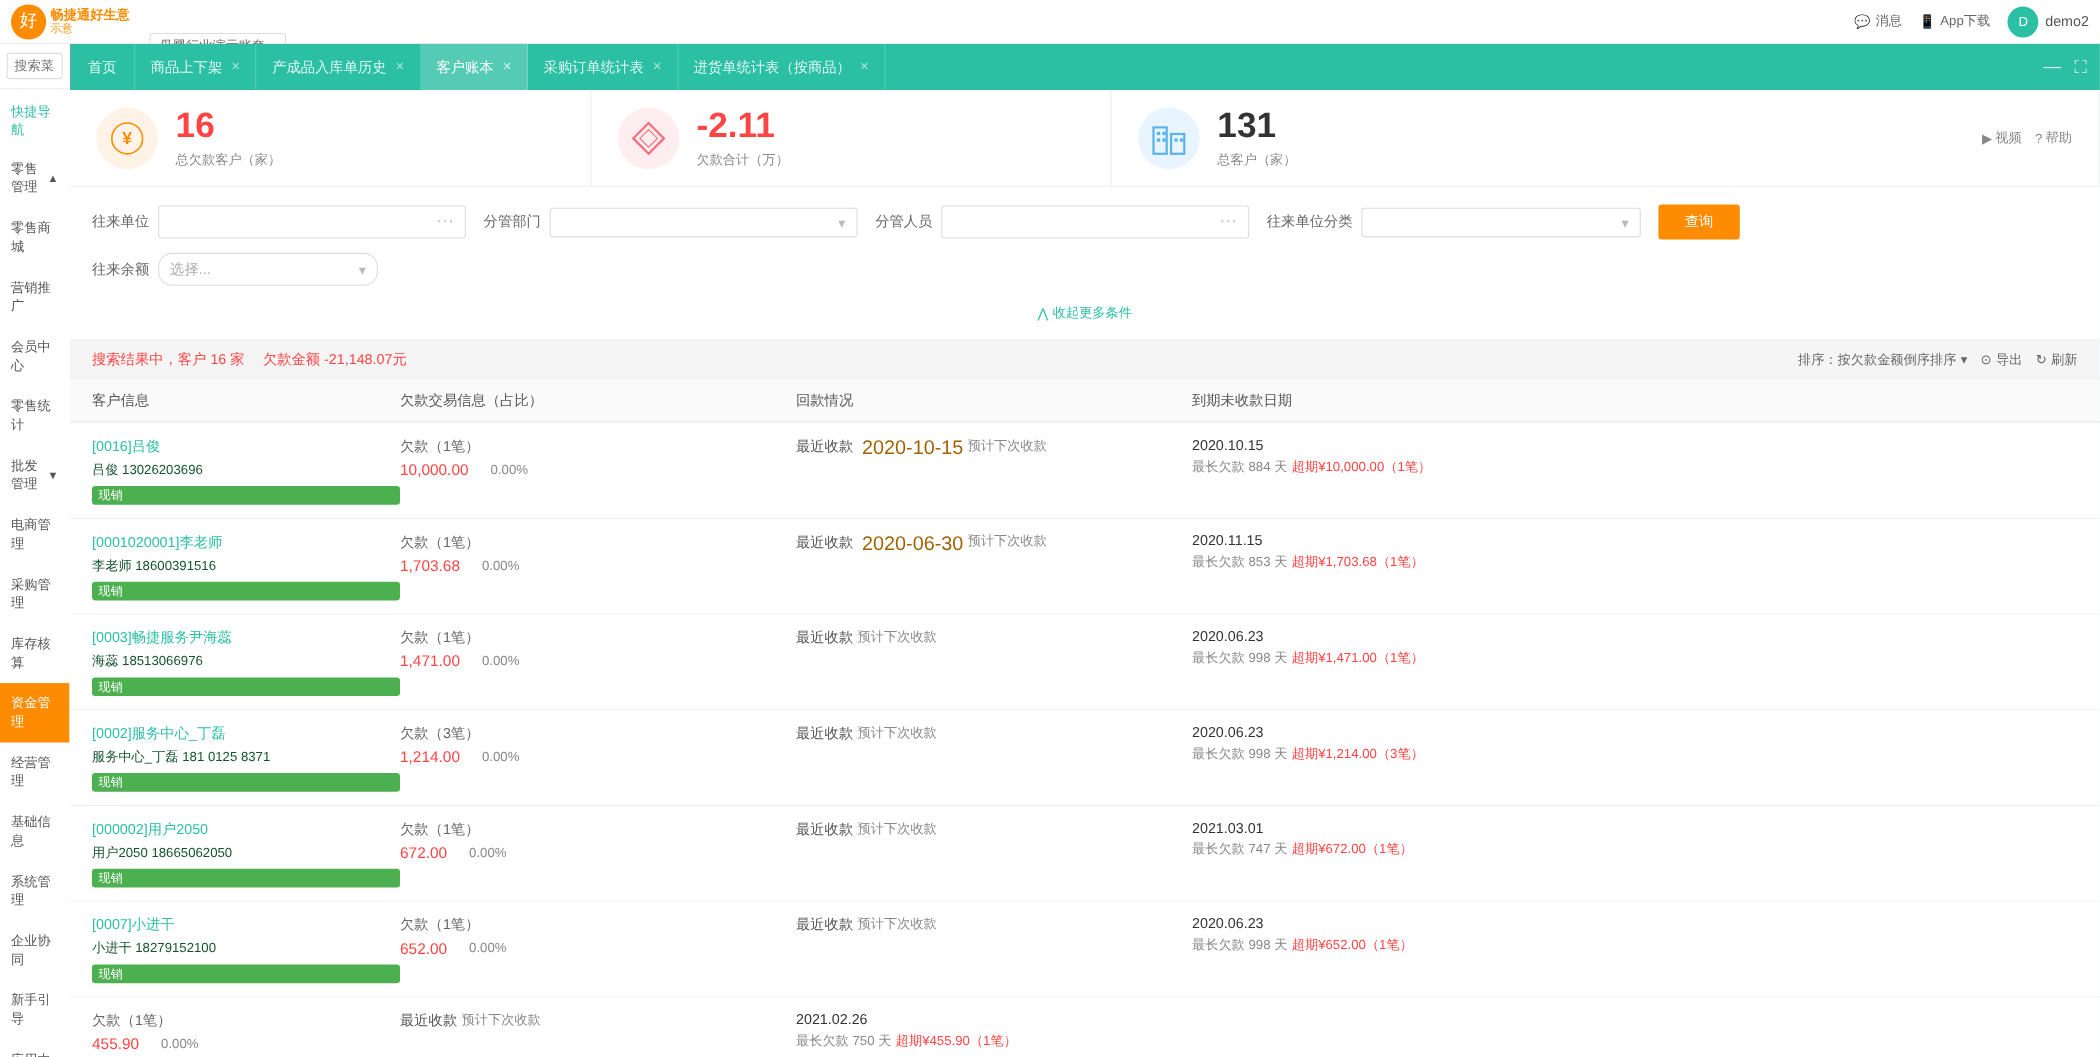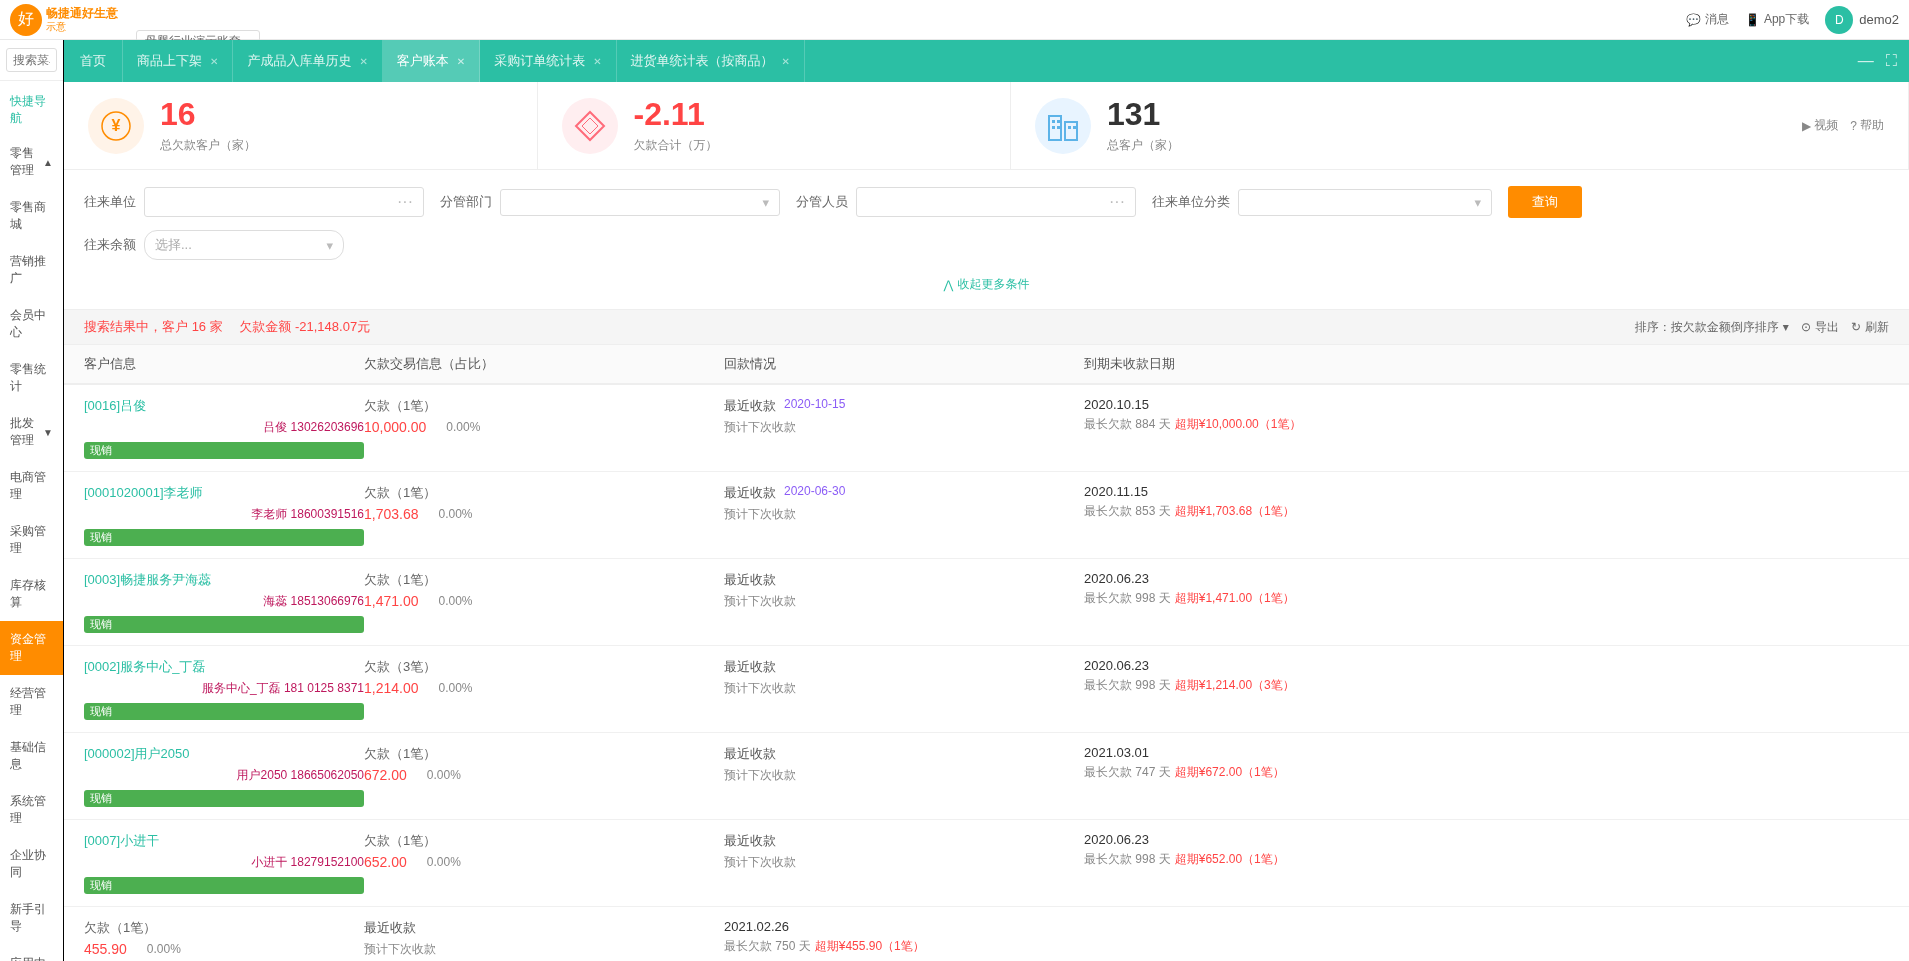--- a/index.html
+++ b/index.html
@@ -69,29 +69,29 @@
     .result-actions { display: flex; align-items: center; gap: 12px; font-size: 12px; color: #666; }
     .result-sort { display: flex; align-items: center; gap: 4px; cursor: pointer; }
     .result-action-btn { display: flex; align-items: center; gap: 4px; cursor: pointer; color: #666; }
 
     
     .data-table { background: white; }
     .table-header { display: grid; grid-template-columns: 280px 360px 360px 1fr; background: #fafafa; border-bottom: 2px solid #eee; padding: 10px 20px; font-size: 13px; color: #555; font-weight: 500; }
     .table-row { display: grid; grid-template-columns: 280px 360px 360px 1fr; border-bottom: 1px solid #f0f0f0; padding: 12px 20px; background: white; }
     .customer-info { display: flex; flex-direction: column; gap: 4px; }
     .customer-name { color: #2bbfa4; cursor: pointer; font-size: 13px; font-weight: 500; }
-    .customer-phone { color: #be185d; font-size: 12px; text-align: right; }
+    .customer-phone { color: #14532d; font-size: 12px; }
     .customer-tag { display: inline-block; background: #4caf50; color: white; font-size: 11px; padding: 1px 6px; border-radius: 3px; margin-top: 2px; }
     .debt-info { display: flex; flex-direction: column; gap: 4px; }
     .debt-count { color: #666; font-size: 13px; }
     .debt-amount { color: #ff4444; font-size: 14px; font-weight: 500; cursor: pointer; }
     .debt-percent { color: #888; font-size: 12px; }
     .debt-row { display: flex; align-items: center; gap: 20px; }
-    .recovery-info { display: flex; flex-direction: column; gap: 4px; }
-    .recovery-date { color: #8b5cf6; font-size: 12px; }
+    .recovery-info { display: flex; flex-direction: row; gap: 4px; }
+    .recovery-date { color: #a16207; font-size: 18px; }
     .recovery-label { color: #555; font-size: 13px; }
     .overdue-info { display: flex; flex-direction: column; gap: 4px; }
     .overdue-date { color: #333; font-size: 13px; }
     .overdue-link { color: #ff4444; cursor: pointer; }
 
     
     ::-webkit-scrollbar { width: 6px; height: 6px; }
     ::-webkit-scrollbar-track { background: #f5f5f5; }
     ::-webkit-scrollbar-thumb { background: #ccc; border-radius: 3px; }
   </style>

